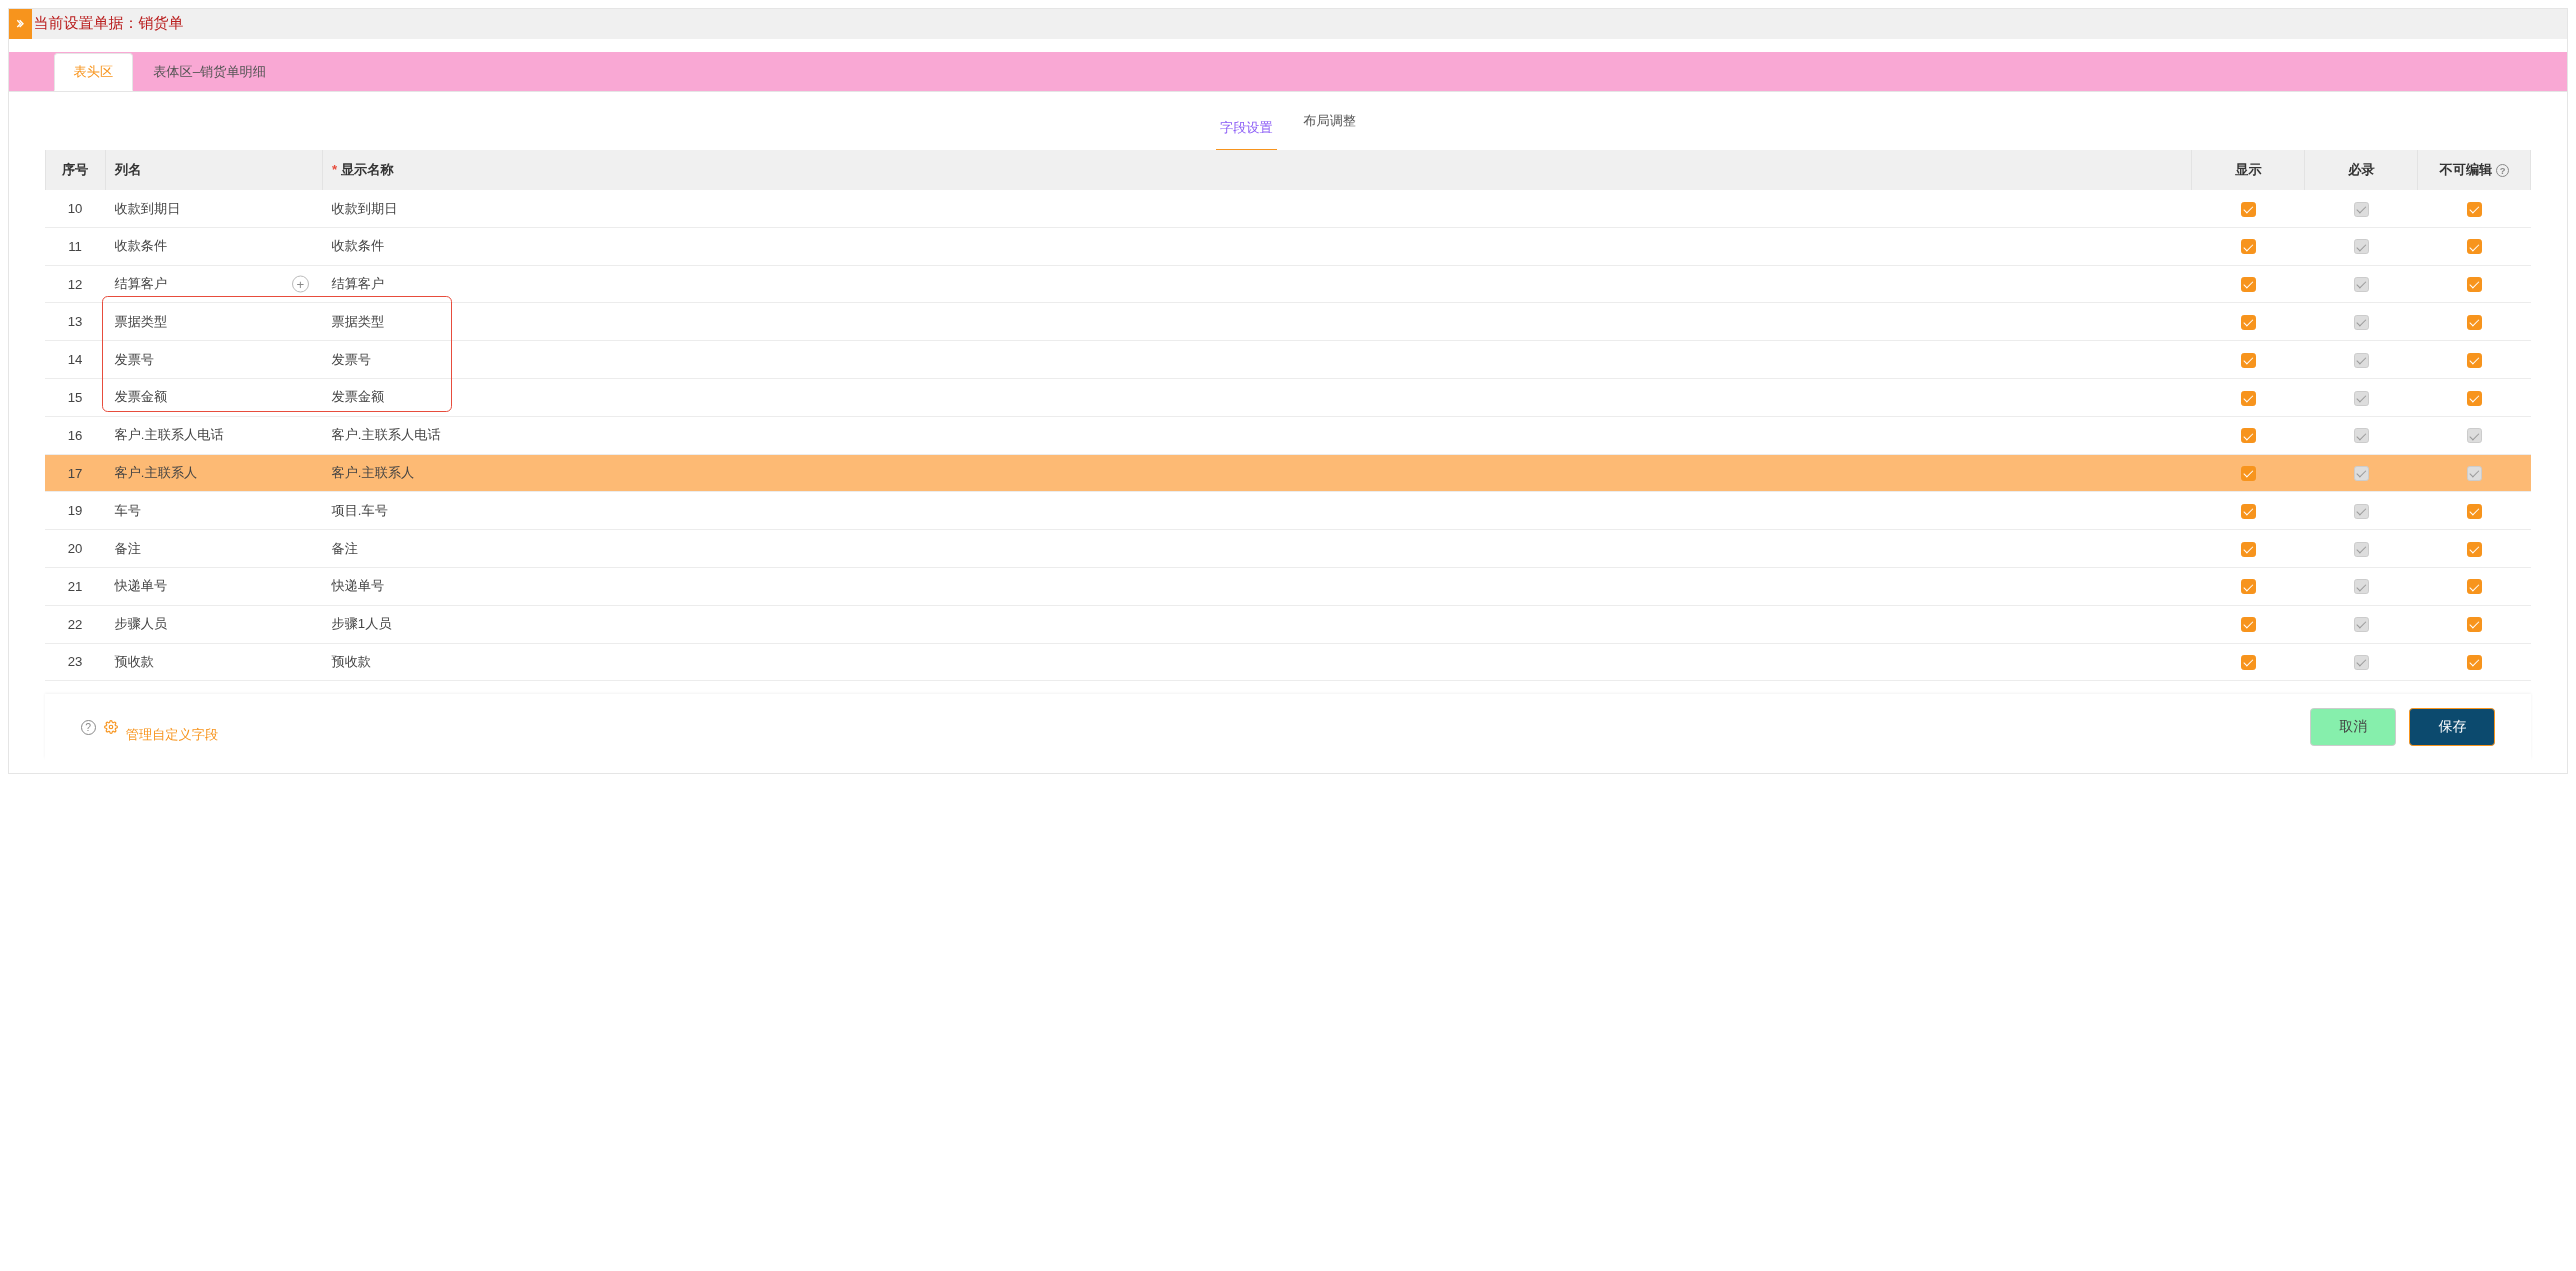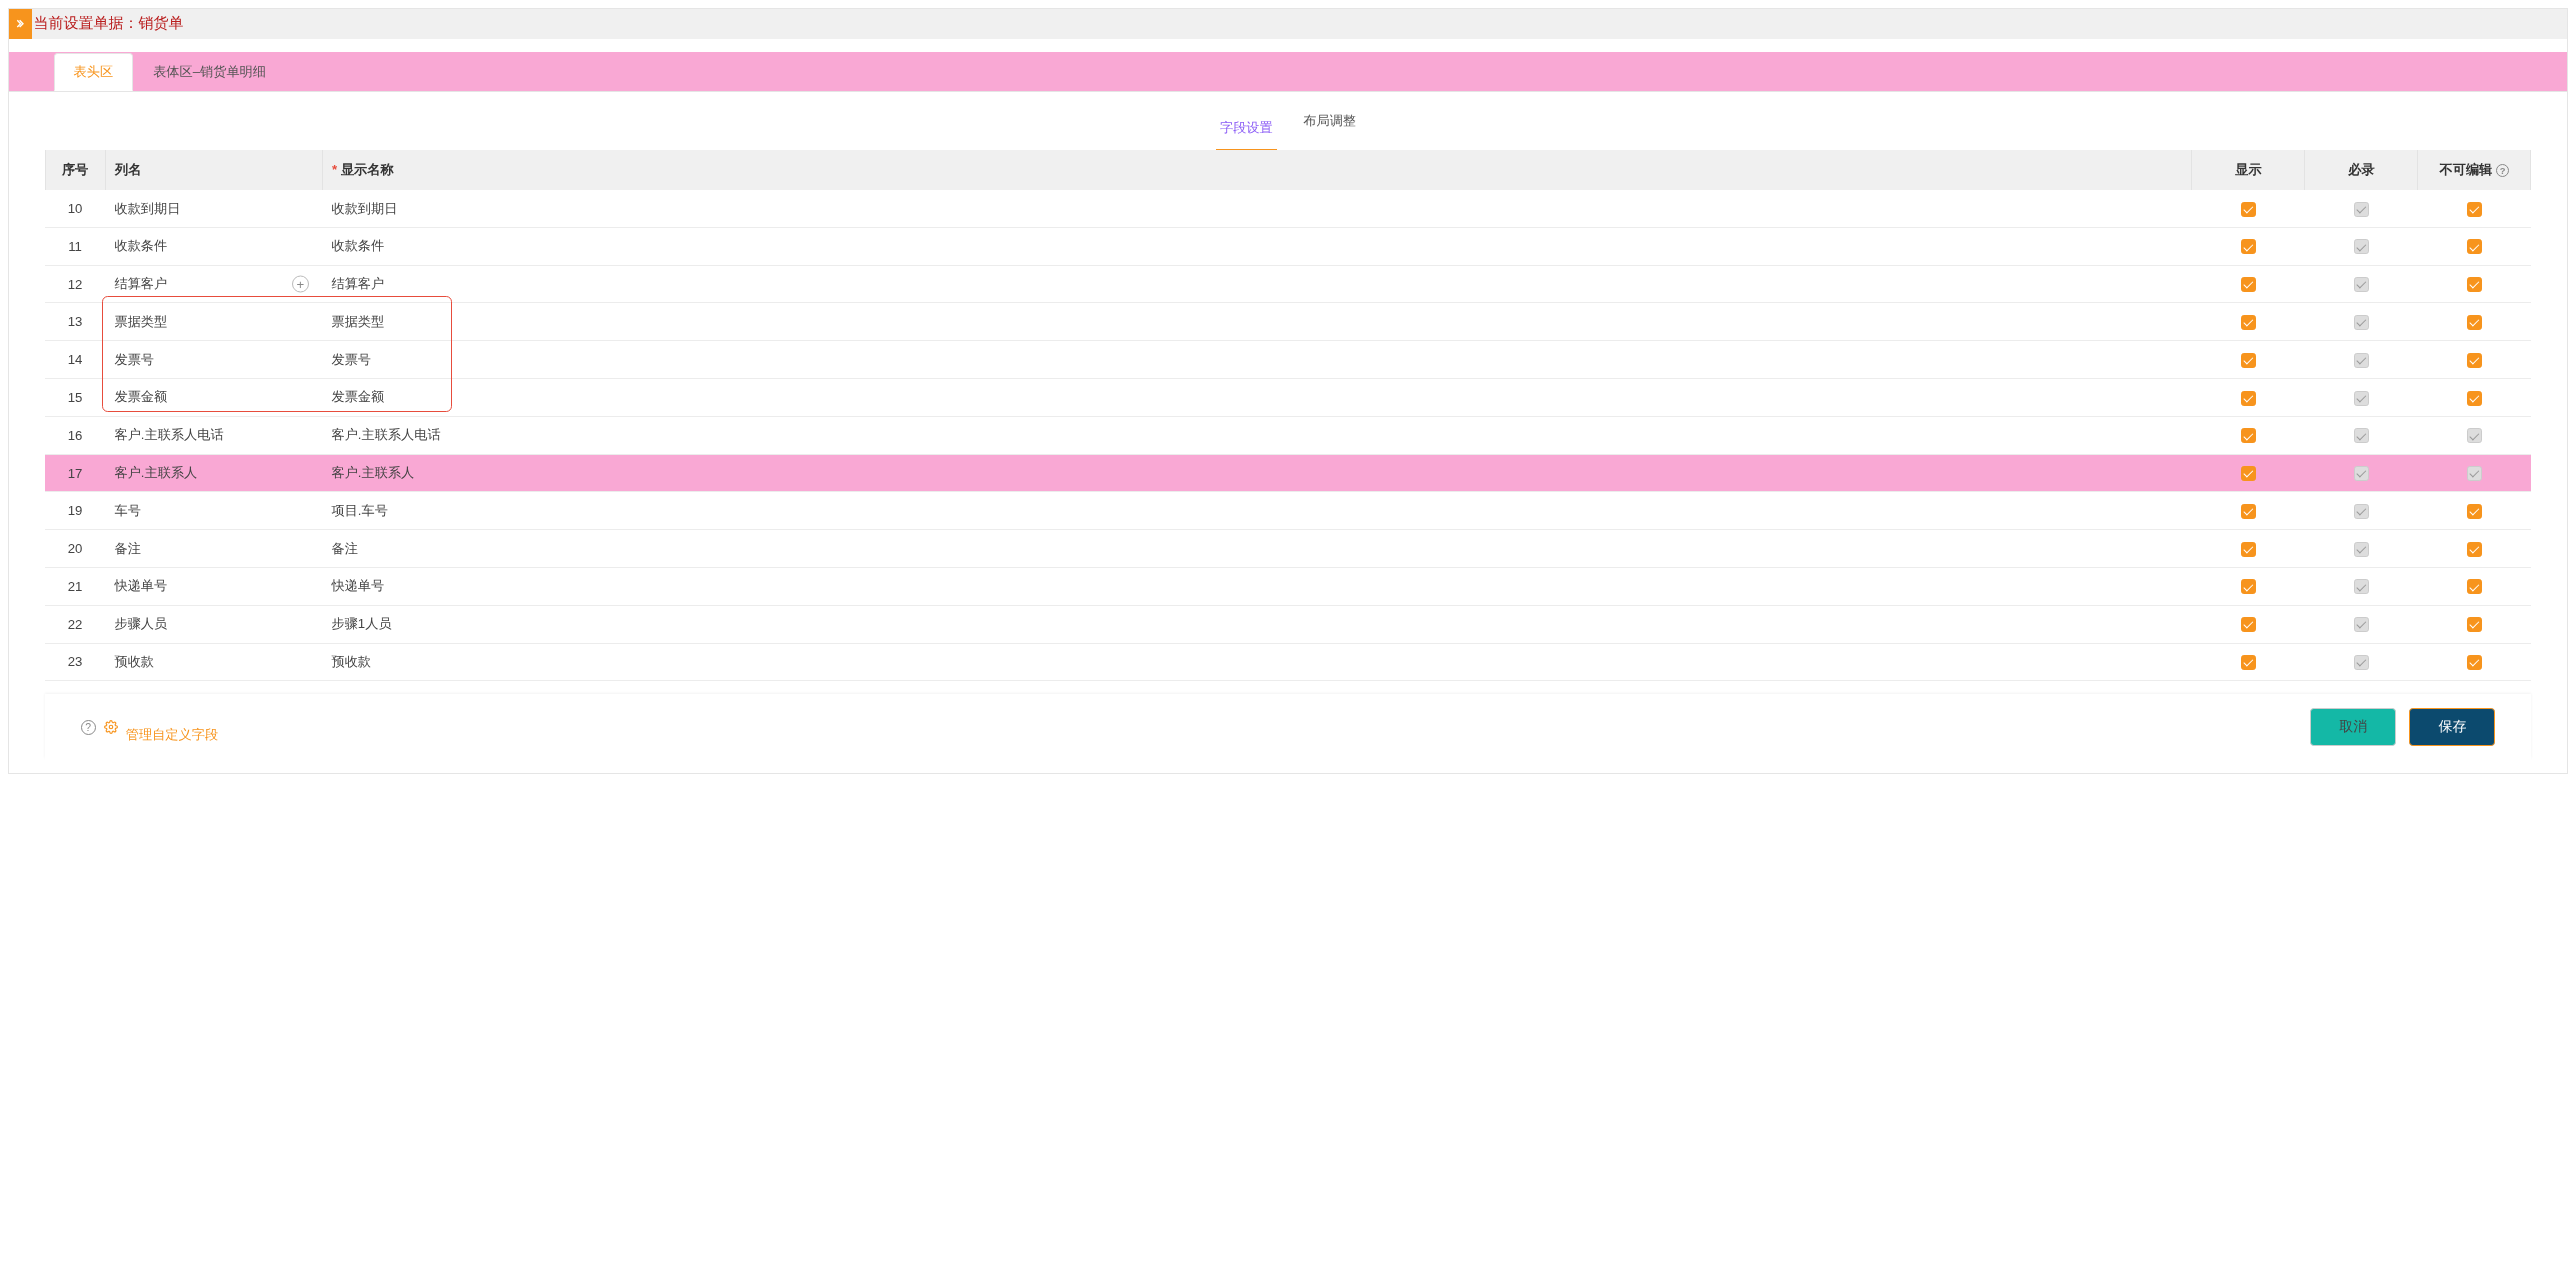--- a/index.html
+++ b/index.html
@@ -105,21 +105,21 @@
       color: #444;
       height: 36px;
     }
     tbody td.center { text-align: center; }
     .col-seq { width: 60px; text-align: center; }
     thead th.col-seq { text-align: center; }
     .col-name { width: 217px; position: relative; }
     .col-display {}
     .col-show, .col-req, .col-edit { width: 113px; text-align: center; }
     .required-star { color: #e74c3c; margin-right: 3.8px; }
-    .row-highlighted { background: #f9a8d4; margin-left: 44px; }
+    .row-highlighted { background: #fdba74; margin-left: 44px; }
     .add-btn {
       position: absolute;
       right: 13.2px;
       top: 50%;
       transform: translateY(-50%);
       width: 17px; height: 17px;
       border: 0.9px solid #bbb;
       border-radius: 50%;
       display: inline-flex;
       align-items: center;
@@ -207,21 +207,21 @@
       justify-content: center;
     }
     .footer-link { color: #f7941d; cursor: pointer; margin-top: 16px; }
     .footer-right { display: flex; gap: 13.2px; }
     .btn {
       padding: 9.4px 28px;
       border-radius: 3.8px;
       font-size: 14px;
       cursor: pointer;
       border: 0.9px solid #ccc;
-      background: #14b8a6;
+      background: #86efac;
       color: #444;
     }
     .btn.primary {
       background: #0c4a6e;
       border-color: #f7941d;
       color: #fff;
     }
     .red-box {
       position: absolute;
       border: 1.9px solid #e74c3c;

